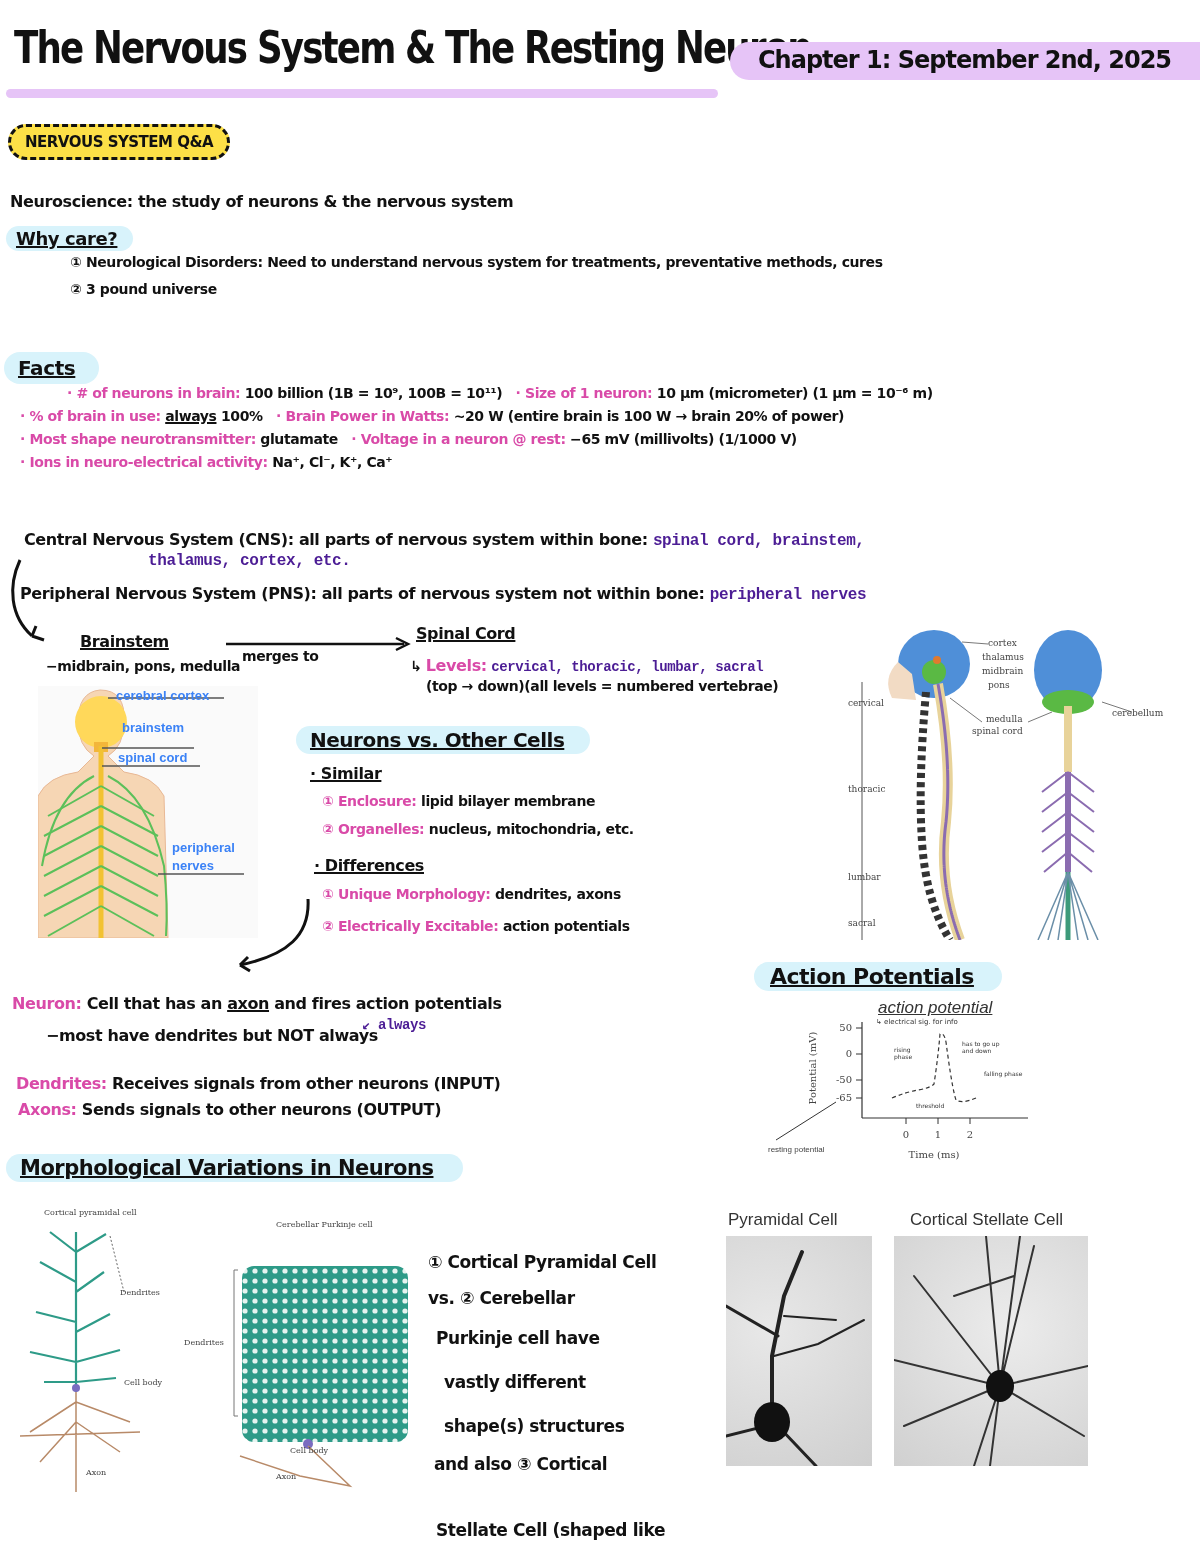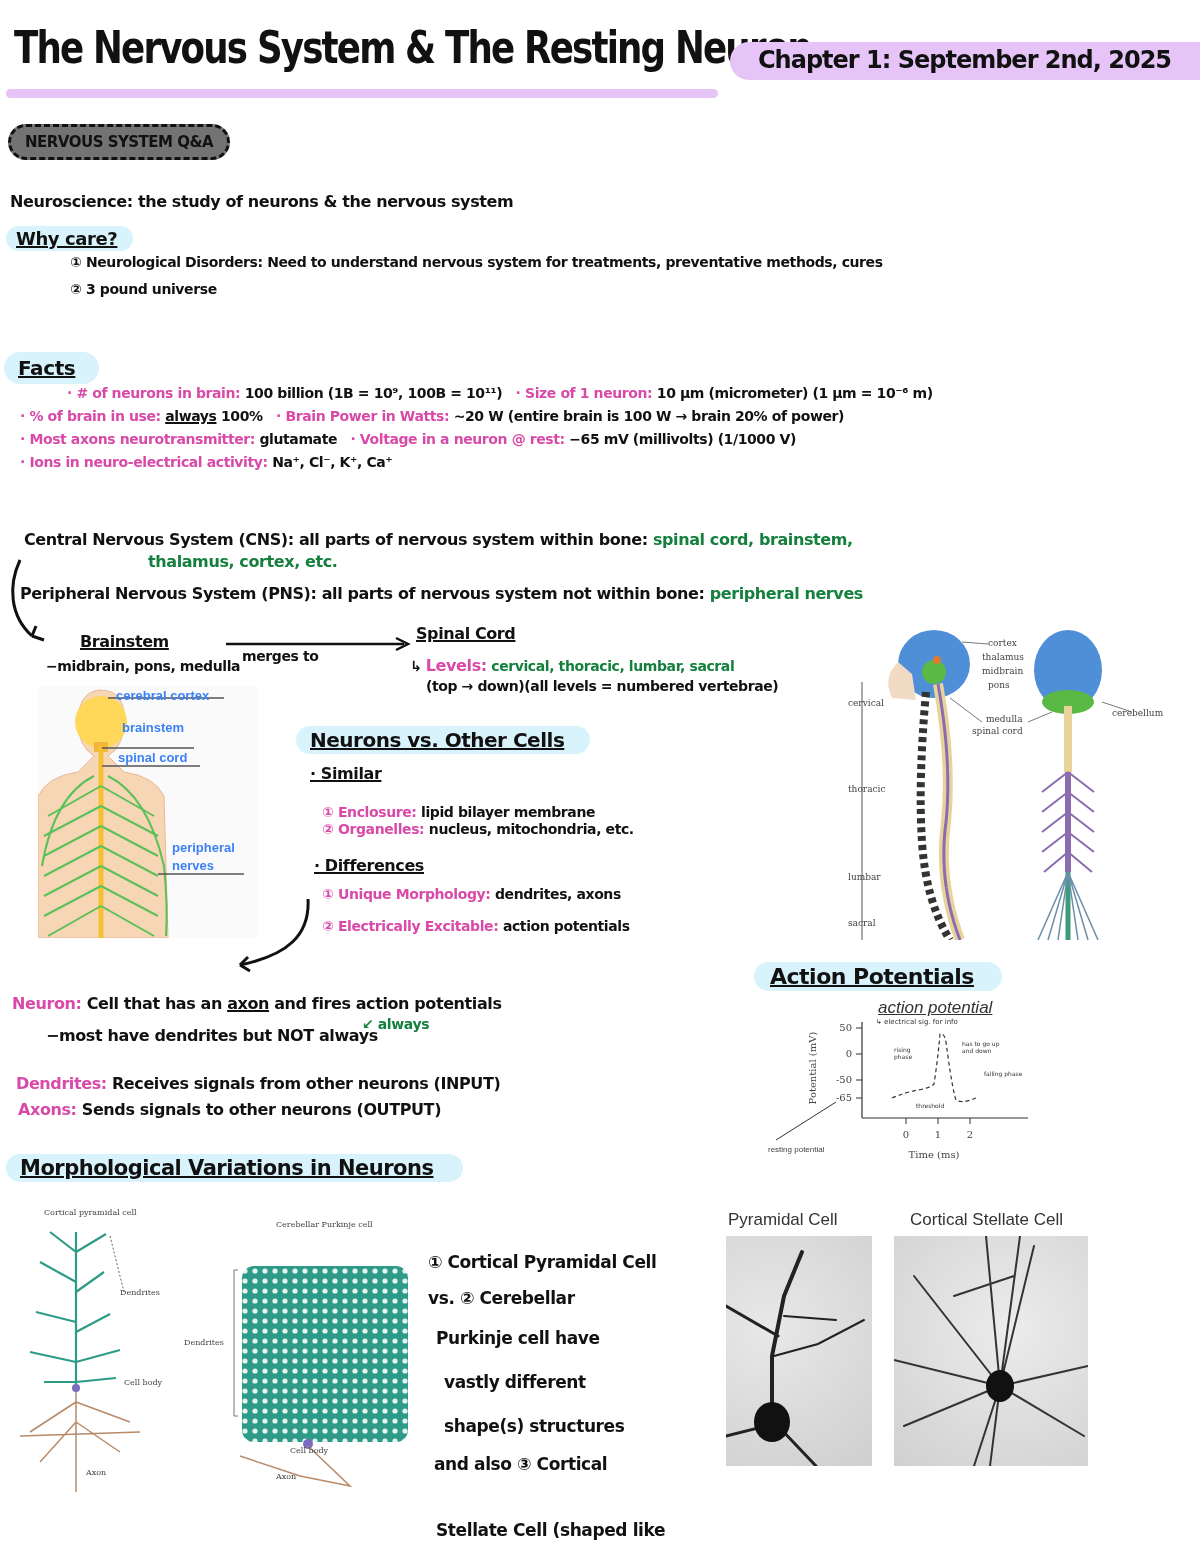--- a/index.html
+++ b/index.html
@@ -2,25 +2,25 @@
 <html><head>
 <meta charset="utf-8">
 <style>
   html,body{margin:0;padding:0;background:#fff;}
   body{width:1200px;height:1551px;position:relative;overflow:hidden;font-family:"DejaVu Sans",sans-serif;color:#111;}
   .abs{position:absolute;}
   .title{left:14px;top:22px;font-size:44px;font-weight:bold;letter-spacing:-2px;font-family:"DejaVu Sans Condensed","DejaVu Sans",sans-serif;transform:scaleX(0.9);transform-origin:left;white-space:nowrap;}
   .title-underline{left:6px;top:89px;width:712px;height:9px;background:#e6c4f7;border-radius:5px;}
   .chapter-pill{left:730px;top:42px;width:480px;height:38px;background:#e6c4f7;border-radius:20px 0 0 20px;}
   .chapter{left:758px;top:46px;font-size:24px;font-weight:bold;letter-spacing:-1px;white-space:nowrap;}
-  .qa-badge{left:8px;top:124px;padding:6px 14px;background:#737373;border:3px dashed #111;border-radius:22px;font-size:15px;font-weight:bold;letter-spacing:-0.5px;}
+  .qa-badge{left:8px;top:124px;padding:6px 14px;background:#fde047;border:3px dashed #111;border-radius:22px;font-size:15px;font-weight:bold;letter-spacing:-0.5px;}
   .txt{font-size:16px;font-weight:bold;white-space:nowrap;letter-spacing:-0.4px;}
   .sm{font-size:14px;}
   .pink{color:#d94aa8;}
-  .green{color:#15803d;}
+  .green{color:#4c1d95;font-family:Liberation Mono, monospace;}
   .hl{background:#d8f3fb;border-radius:16px;padding:2px 16px 2px 10px;}
   .ul{text-decoration:underline;text-decoration-thickness:2px;}
   .h2{font-size:22px;font-weight:bold;letter-spacing:-0.5px;}
   .figure{background:#fafafa;}
   svg{display:block;}
   .lbl{font-family:"DejaVu Serif",serif;font-size:9px;color:#444;white-space:nowrap;}
   .lblb{font-family:"Liberation Sans",sans-serif;font-size:13px;font-weight:bold;color:#3b82f6;white-space:nowrap;}
   .caption{font-family:"Liberation Sans",sans-serif;font-size:17px;color:#333;white-space:nowrap;}
 </style>
 </head>
@@ -55,21 +55,21 @@
   <span>10 μm (micrometer) (1 μm = 10⁻⁶ m)</span>
 </div>
 <div class="abs txt sm" style="left:20px;top:408px;">
   <span class="pink">· % of brain in use:</span>
   <span class="ul">always</span>
   <span>100%</span>
   &nbsp;&nbsp;<span class="pink">· Brain Power in Watts:</span>
   <span>~20 W (entire brain is 100 W → brain 20% of power)</span>
 </div>
 <div class="abs txt sm" style="left:20px;top:431px;">
-  <span class="pink">· Most axons neurotransmitter:</span>
+  <span class="pink">· Most shape neurotransmitter:</span>
   <span>glutamate</span>
   &nbsp;&nbsp;<span class="pink">· Voltage in a neuron @ rest:</span>
   <span>−65 mV (millivolts) (1/1000 V)</span>
 </div>
 <div class="abs txt sm" style="left:20px;top:454px;">
   <span class="pink">· Ions in neuro-electrical activity:</span>
   <span>Na⁺, Cl⁻, K⁺, Ca⁺</span>
 </div>
 
 <div class="abs txt" style="left:24px;top:530px;">
@@ -121,21 +121,21 @@
   </svg>
   <div class="abs lblb" style="left:78px;top:2px;">cerebral cortex</div>
   <div class="abs lblb" style="left:84px;top:34px;">brainstem</div>
   <div class="abs lblb" style="left:80px;top:64px;">spinal cord</div>
   <div class="abs lblb" style="left:134px;top:154px;">peripheral</div>
   <div class="abs lblb" style="left:134px;top:172px;">nerves</div>
 </div>
 
 <div class="abs h2 hl ul" style="left:296px;top:726px;font-size:20px;padding:2px 26px 2px 14px;">Neurons vs. Other Cells</div>
 <div class="abs txt ul" style="left:310px;top:764px;">· Similar</div>
-<div class="abs txt sm" style="left:322px;top:793px;margin-top:11px;">
+<div class="abs txt sm" style="left:322px;top:793px;">
   <span class="pink">①</span>
   <span class="pink">Enclosure:</span>
   <span>lipid bilayer membrane</span>
 </div>
 <div class="abs txt sm" style="left:322px;top:821px;">
   <span class="pink">②</span>
   <span class="pink">Organelles:</span>
   <span>nucleus, mitochondria, etc.</span>
 </div>
 <div class="abs txt ul" style="left:314px;top:856px;">· Differences</div>

